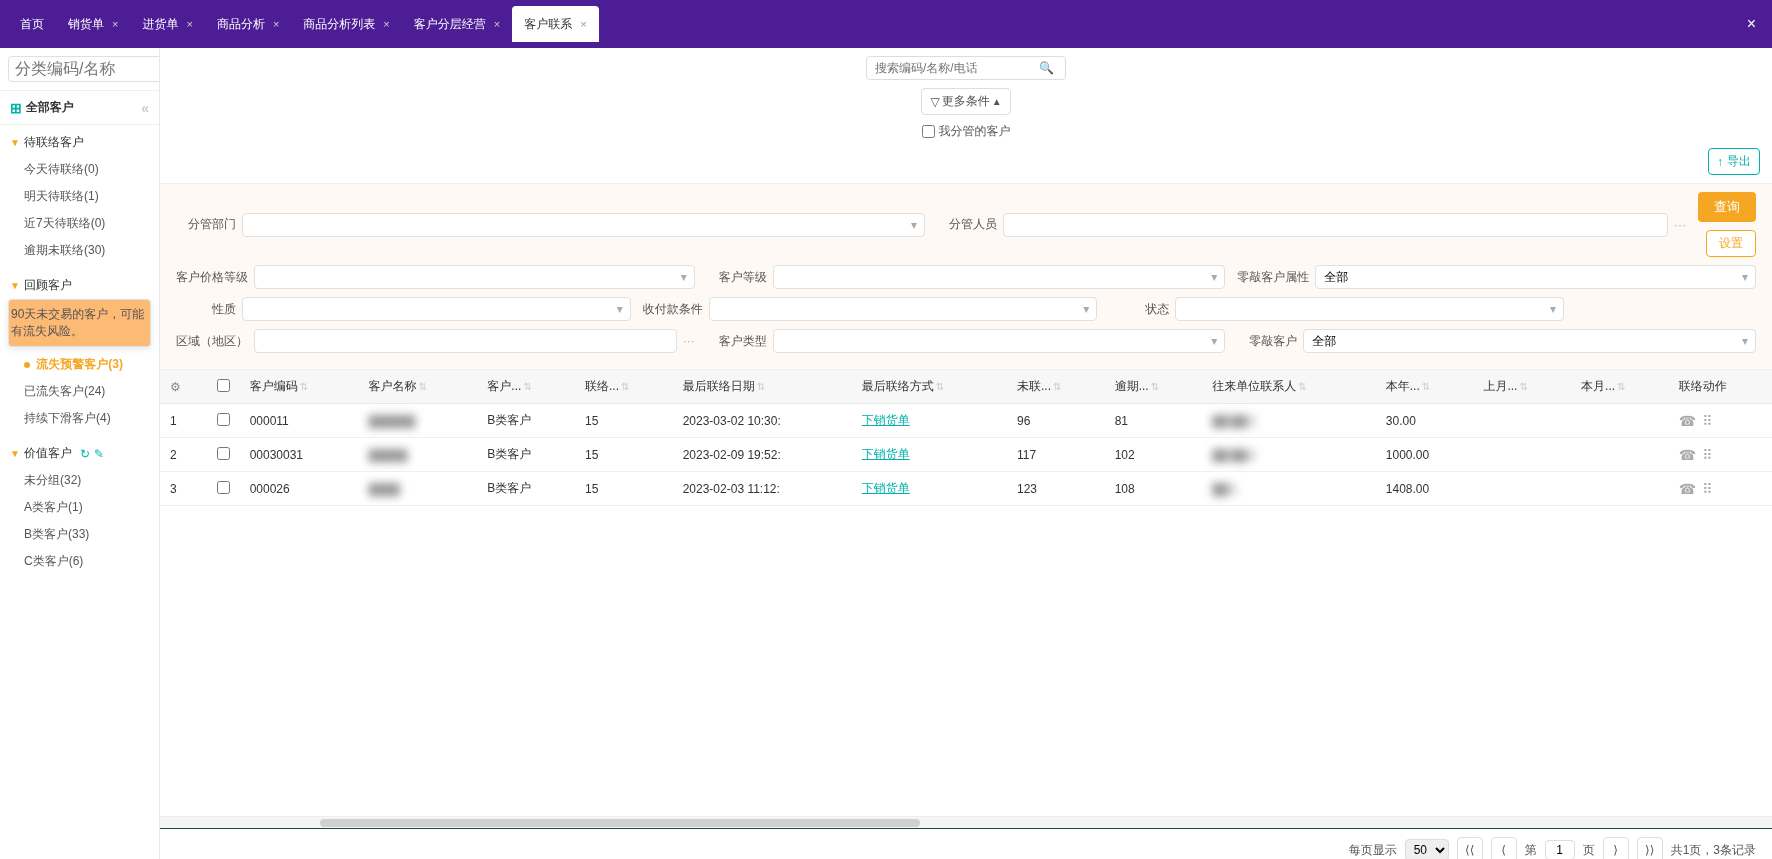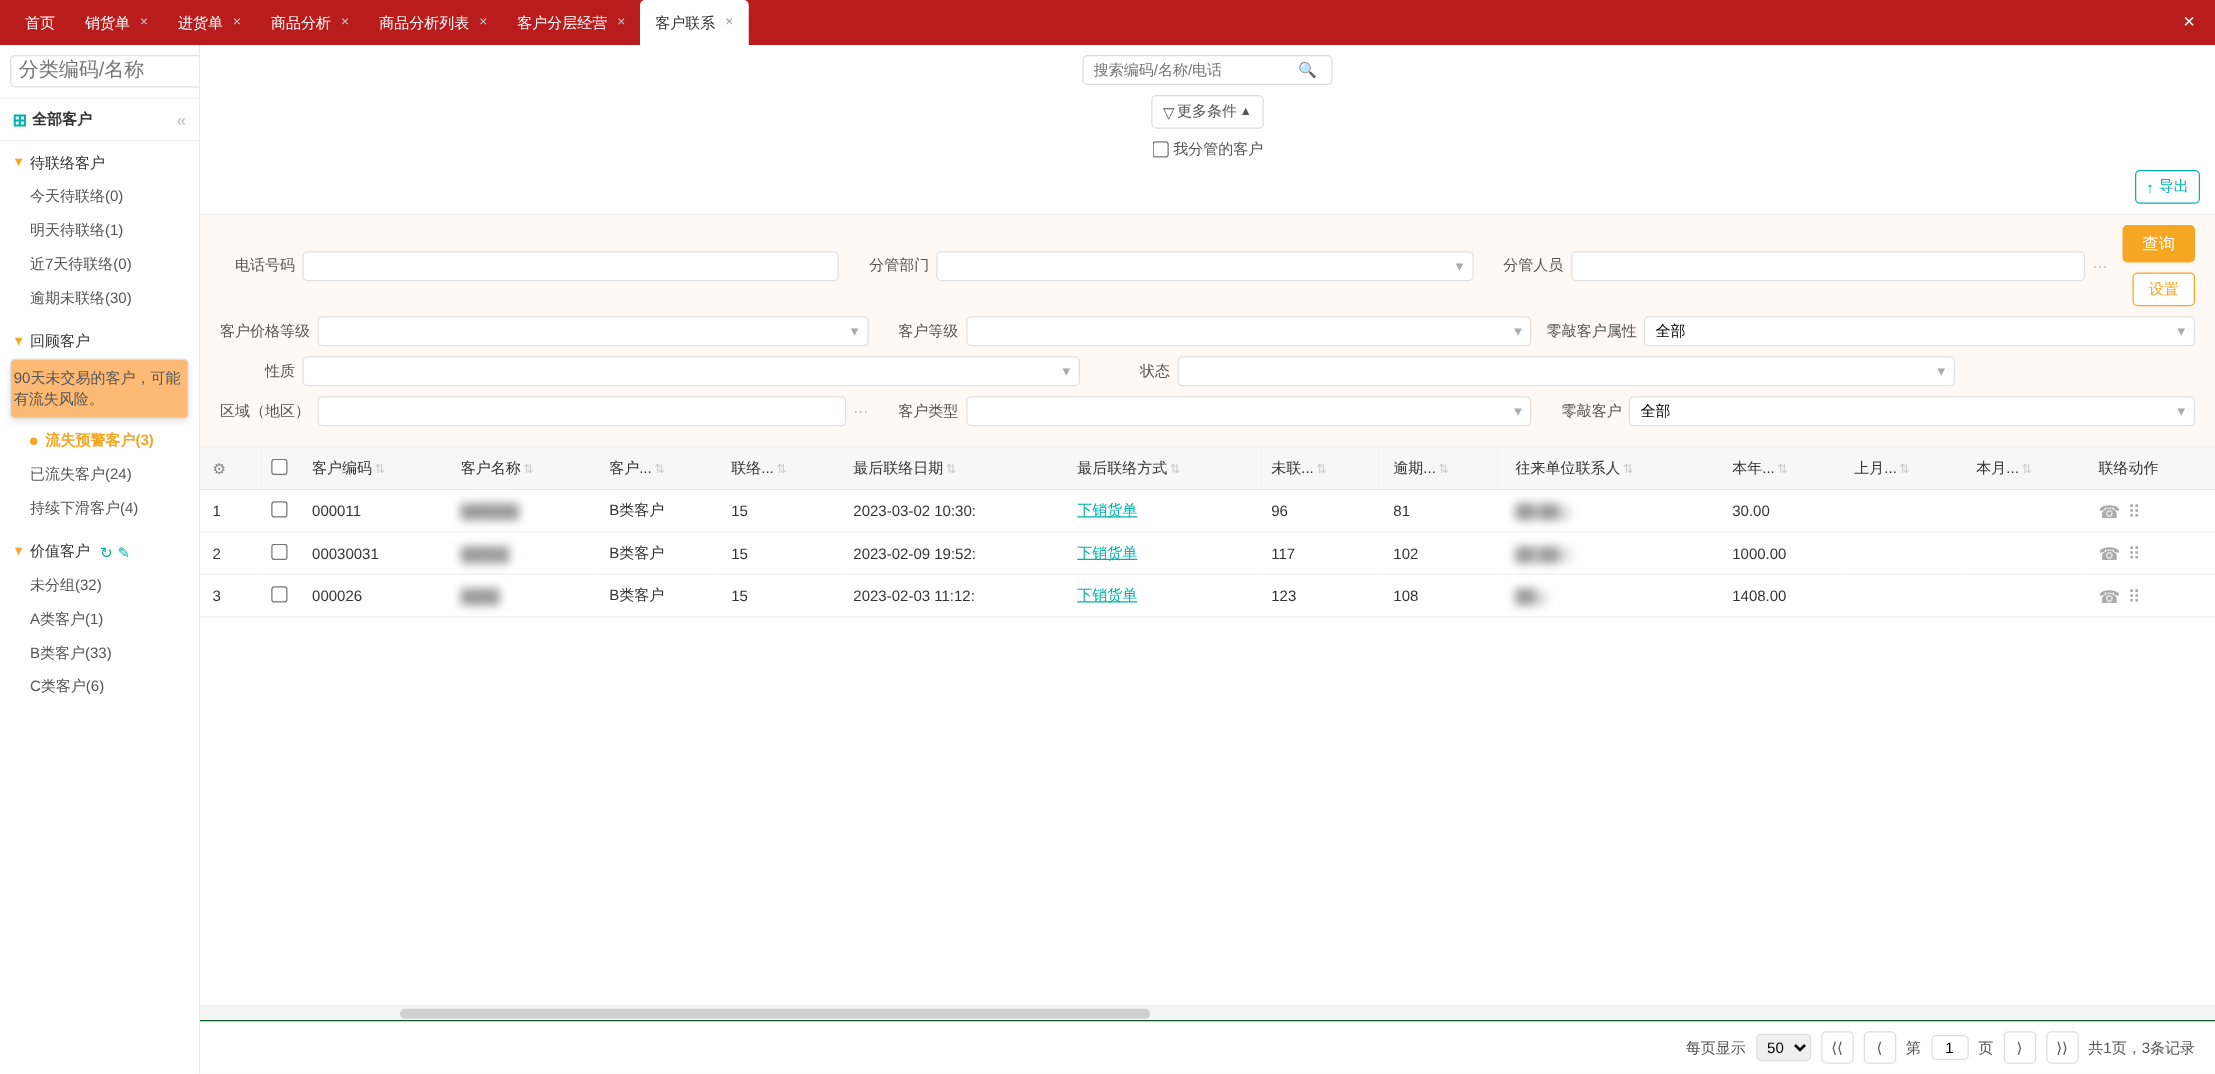--- a/index.html
+++ b/index.html
@@ -2,22 +2,22 @@
 <html><head>
   <meta charset="utf-8">
   <style>
     * { box-sizing: border-box; margin: 0; padding: 0; font-family: 'Microsoft YaHei', Arial, sans-serif; font-size: 12px; }
     body { background: #f5f5f5; overflow: hidden; }
 
     
     .top-tabs {
       display: flex;
       align-items: center;
-      background: #b91c1c;
-      height: 36px;
+      background: #4c1d95;
+      height: 48px;
       padding: 0 8px;
     }
     .top-tab {
       display: flex;
       align-items: center;
       padding: 0 12px;
       height: 36px;
       color: #fff;
       cursor: pointer;
       font-size: 13px;
@@ -541,24 +541,20 @@
       <div class="filter-export">
         <span>↑</span>
         <span>导出</span>
       </div>
     </div>
 
     <div class="adv-filter">
 
       <div class="adv-filter-row">
         <div class="adv-filter-field">
-          <span class="adv-filter-label">电话号码</span>
-          <input class="adv-filter-input" type="text" style="">
-        </div>
-        <div class="adv-filter-field">
           <span class="adv-filter-label">分管部门</span>
           <div class="adv-filter-select-wrap">
             <select class="adv-filter-select"><option></option></select>
           </div>
         </div>
         <div class="adv-filter-field">
           <span class="adv-filter-label">分管人员</span>
           <input class="adv-filter-input" type="text" style="">
           <span class="adv-filter-dots">···</span>
         </div>
@@ -587,20 +583,26 @@
             <select class="adv-filter-select">
               <option>全部</option>
             </select>
           </div>
         </div>
       </div>
 
       <div class="adv-filter-row">
         <div class="adv-filter-field">
           <span class="adv-filter-label">性质</span>
+          <div class="adv-filter-select-wrap">
+            <select class="adv-filter-select"><option></option></select>
+          </div>
+        </div>
+        <div class="adv-filter-field">
+          <span class="adv-filter-label">收付款条件</span>
           <div class="adv-filter-select-wrap">
             <select class="adv-filter-select"><option></option></select>
           </div>
         </div>
         <div class="adv-filter-field">
           <span class="adv-filter-label">状态</span>
           <div class="adv-filter-select-wrap">
             <select class="adv-filter-select"><option></option></select>
           </div>
         </div>

